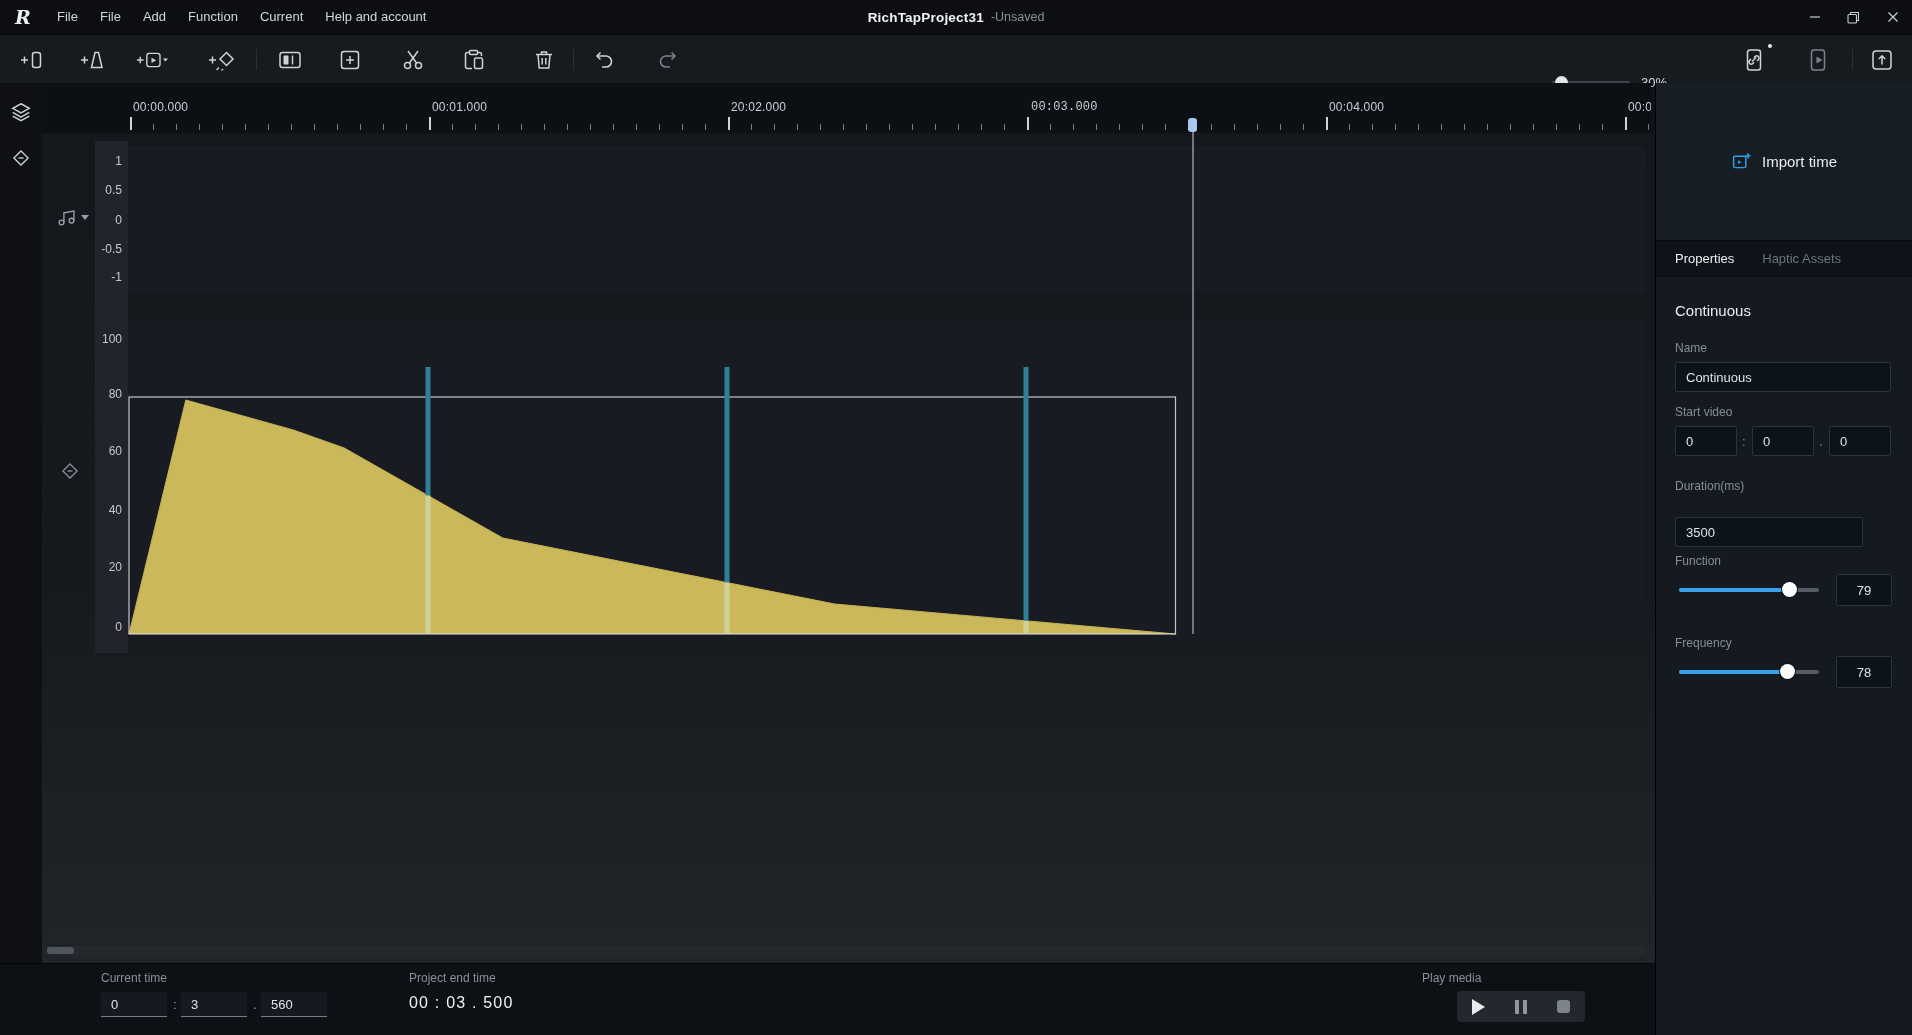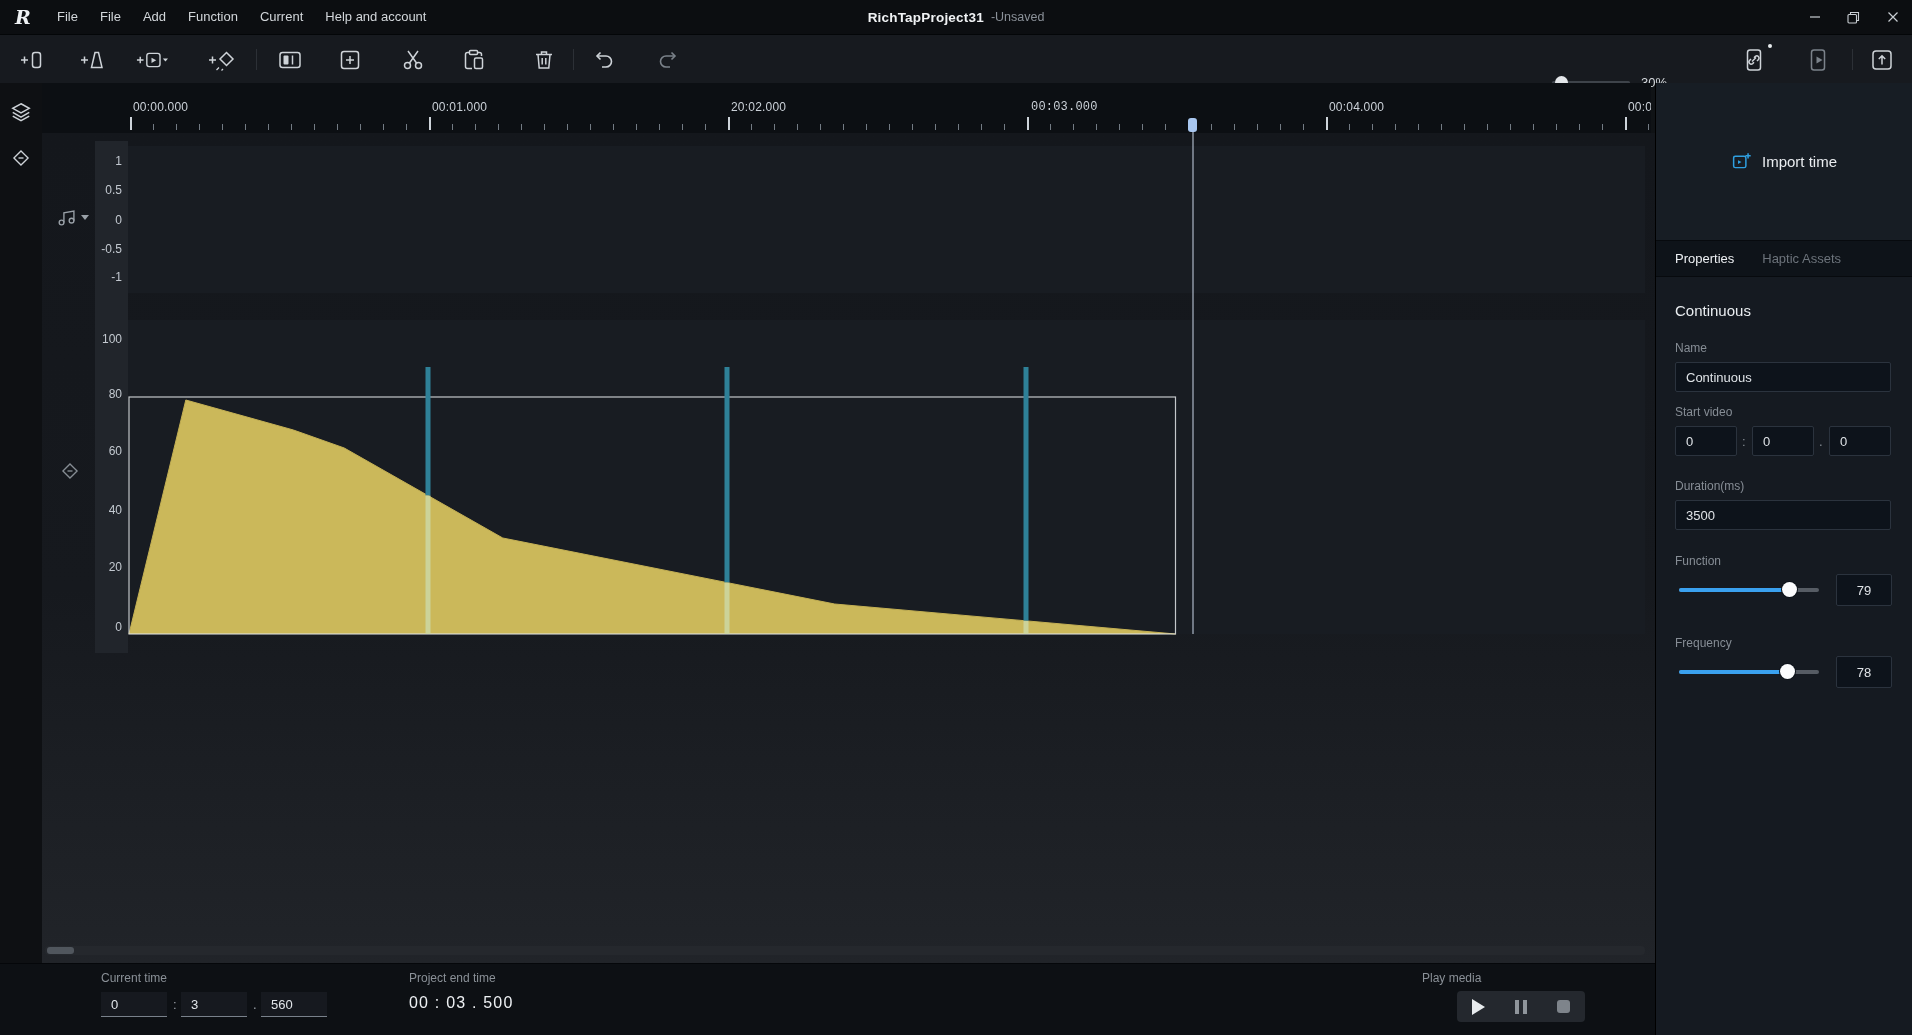--- a/index.html
+++ b/index.html
@@ -418,21 +418,21 @@
       <input class="pinput" style="left: 19px; top: 85px; width: 216px;" value="Continuous">
 
       <div class="plabel" style="top:128px">Start video</div>
       <input class="pinput" style="left: 19px; top: 149px; width: 62px;" value="0">
       <div class="psep" style="left:86px;top:157px">:</div>
       <input class="pinput" style="left: 96px; top: 149px; width: 62px;" value="0">
       <div class="psep" style="left:163px;top:157px">.</div>
       <input class="pinput" style="left: 173px; top: 149px; width: 62px;" value="0">
 
       <div class="plabel" style="top:202px">Duration(ms)</div>
-      <input class="pinput" style="left: 19px; top: 223px; width: 216px;" value="3500">
+      <input class="pinput" style="left: 19px; top: 240px; width: 188px;" value="3500">
 
       <div class="plabel" style="top:277px">Function</div>
       <div class="strack" style="top:311px">
         <div class="sfill" id="int-fill" style="width: 111px;"></div>
         <div class="sknob" id="int-knob" style="left: 103px;"></div>
       </div>
       <input class="vbox" style="top: 297px;" value="79">
 
       <div class="plabel" style="top:359px">Frequency</div>
       <div class="strack" style="top:393px">

